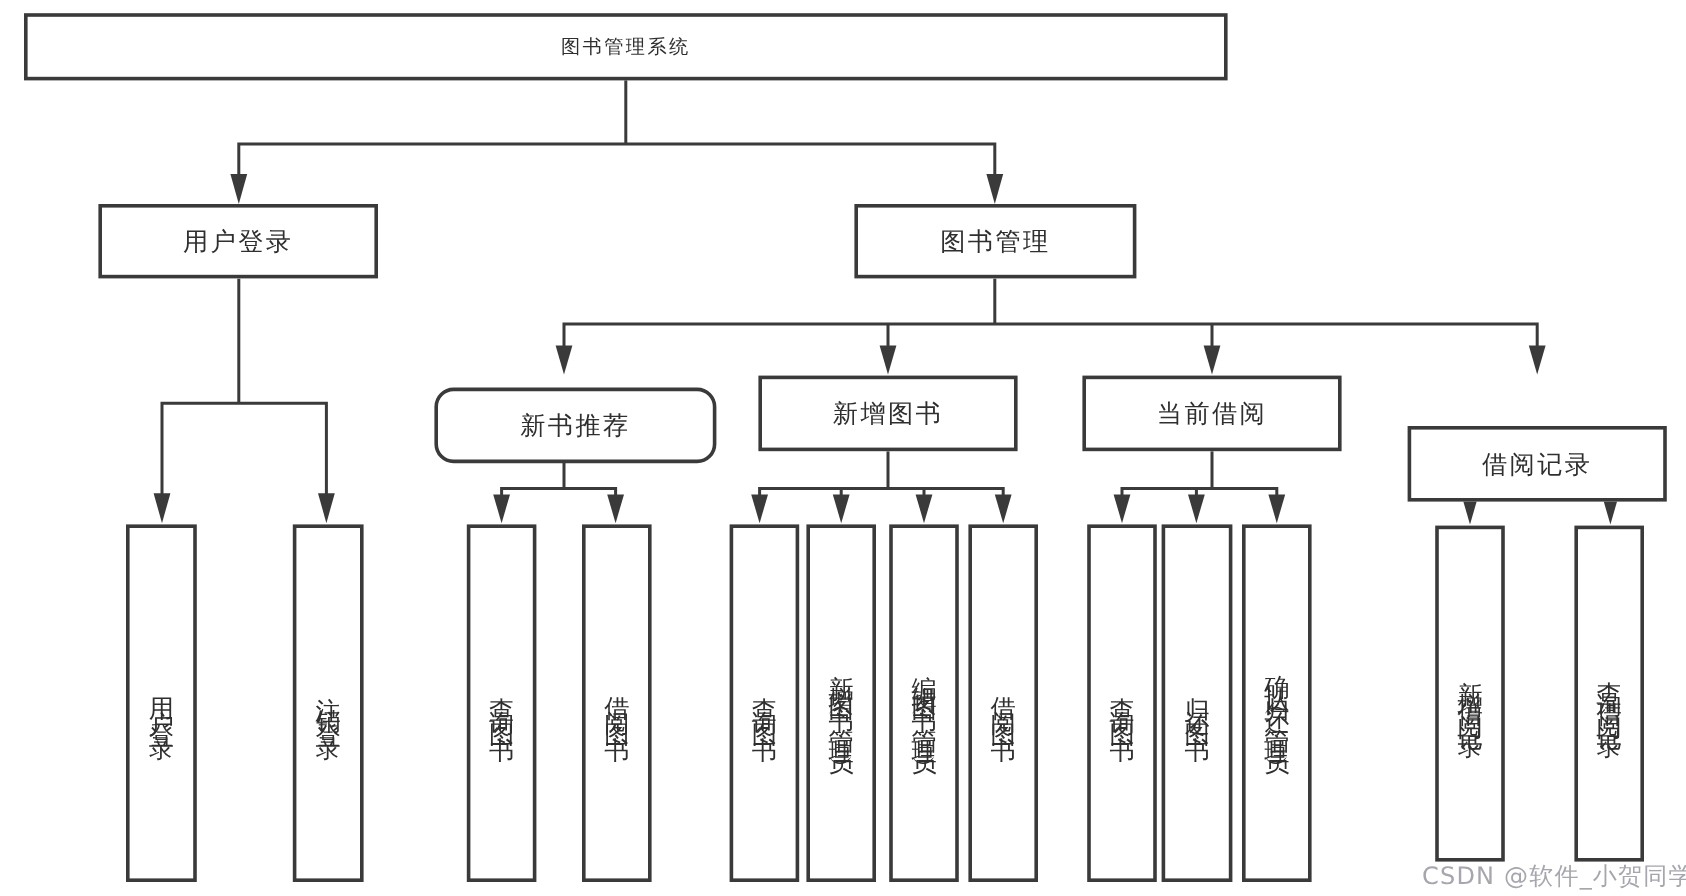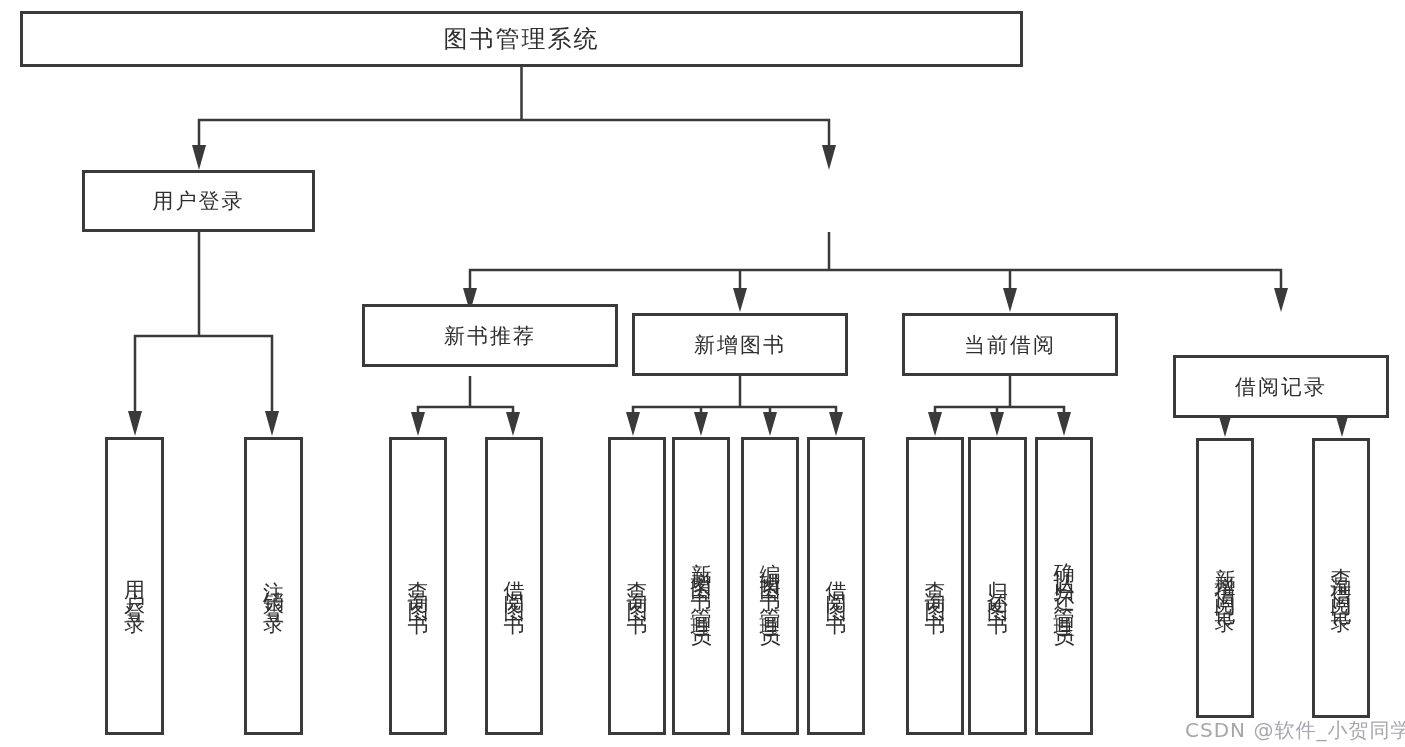--- a/index.html
+++ b/index.html
@@ -87,29 +87,32 @@
 
       <polygon points="928,412 942,412 935,436"></polygon>
       <polygon points="990,412 1004,412 997,436"></polygon>
       <polygon points="1057,412 1071,412 1064,436"></polygon>
 
       <polygon points="1218,413 1232,413 1225,437"></polygon>
       <polygon points="1335,413 1349,413 1342,437"></polygon>
     </g>
   </svg>
 
-  <div class="node" style="left:20px;top:11px;width:1003px;height:56px;font-size:24px;">
+  <div class="node" style="left:20px;top:11px;width:1003px;height:56px;font-size:16px;">
     <span>图书管理系统</span>
   </div>
 
   <div class="node" style="left:82px;top:170px;width:233px;height:62px;">
     <span>用户登录</span>
   </div>
+  <div class="node" style="left:712px;top:170px;width:235px;height:62px;">
+    <span>图书管理</span>
+  </div>
 
-  <div class="node" style="left:362px;top:304px;width:256px;height:63px;">
+  <div class="node" style="left:362px;top:323px;width:235px;height:63px;border-radius:16px;">
     <span>新书推荐</span>
   </div>
   <div class="node" style="left:632px;top:313px;width:216px;height:63px;">
     <span>新增图书</span>
   </div>
   <div class="node" style="left:902px;top:313px;width:216px;height:63px;">
     <span>当前借阅</span>
   </div>
   <div class="node" style="left:1173px;top:313px;width:216px;height:63px;margin-top:42px;">
     <span>借阅记录</span>

